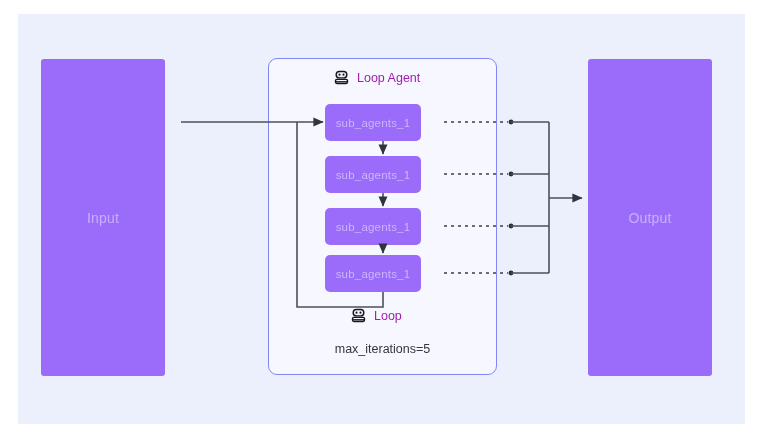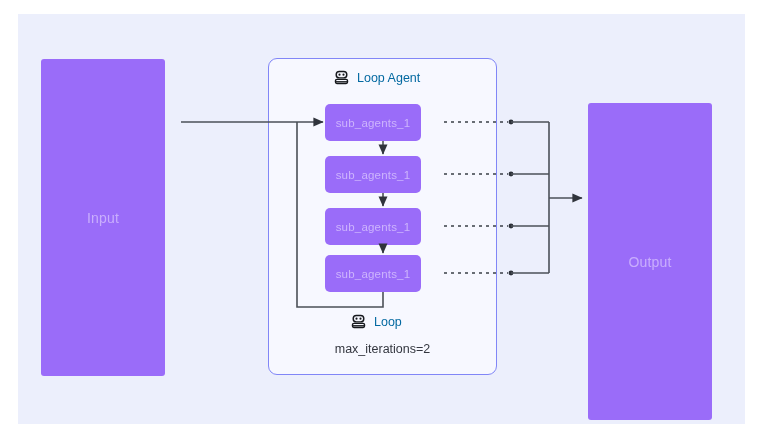--- a/index.html
+++ b/index.html
@@ -32,41 +32,41 @@
     align-items: center;
     justify-content: center;
   }
   .term-box .term-label {
     color: #c9aefd;
     font-size: 14px;
     letter-spacing: .2px;
     user-select: none;
   }
   #input-box  { left: 41px;  top: 59px;  width: 124px; height: 317px; }
-  #output-box { left: 588px; top: 59px;  width: 124px; height: 317px; margin-top: 44px; }
+  #output-box { left: 588px; top: 59px;  width: 124px; height: 317px; }
 
   
   #loop-agent-container {
     position: absolute;
     left: 268px;
     top: 58px;
     width: 229px;
     height: 317px;
     background: #f7f8ff;
     border: 1px solid #8186f7;
     border-radius: 9px;
     box-sizing: border-box;
   }
   
   .agent-caption {
     position: absolute;
     display: flex;
     align-items: center;
     gap: 7px;
-    color: #0369a1;
+    color: #a21caf;
     font-size: 12.5px;
     white-space: nowrap;
   }
   #loop-agent-caption { left: 333px; top: 69px; }
   #loop-caption       { left: 350px; top: 313px; }
   #max-iter-caption {
     position: absolute;
     left: 268px;
     top: 342px;
     width: 229px;
@@ -155,34 +155,34 @@
     <div class="sub-agent-box" id="sub-agent-1" style="left:307px;top:142px;">
       <span class="sub-agent-label">sub_agents_1</span>
     </div>
     <div class="sub-agent-box" id="sub-agent-2" style="left:307px;top:194px;">
       <span class="sub-agent-label">sub_agents_1</span>
     </div>
     <div class="sub-agent-box" id="sub-agent-3" style="left:307px;top:241px;">
       <span class="sub-agent-label">sub_agents_1</span>
     </div>
 
-    <div class="agent-caption" id="loop-caption" style="left:332px;top:299px;">
+    <div class="agent-caption" id="loop-caption" style="left:332px;top:293px;">
       <span>
         <svg class="robot-icon" width="17" height="17" viewBox="0 0 24 24" aria-hidden="true">
           <rect x="4.5" y="3.5" width="15" height="9" rx="4.5" fill="none" stroke="#16181d" stroke-width="2"></rect>
           <circle cx="9.2" cy="8" r="1.5" fill="#16181d"></circle>
           <circle cx="14.8" cy="8" r="1.5" fill="#16181d"></circle>
           <rect x="3.5" y="14.7" width="17" height="5.8" rx="2" fill="none" stroke="#16181d" stroke-width="2"></rect>
           <rect x="3.5" y="17.1" width="17" height="1.9" fill="#16181d"></rect>
         </svg>
       </span>
       <span>Loop</span>
     </div>
 
-    <div id="max-iter-caption" style="left:250px;top:328px;">max_iterations=2</div>
+    <div id="max-iter-caption" style="left:250px;top:328px;">max_iterations=5</div>
 
 
   </div>
 
   <svg id="wiring" viewBox="0 0 762 437">
     <defs>
       <marker id="arrow" markerWidth="7" markerHeight="7" refX="6" refY="3.2" orient="auto">
         <path d="M0,0.4 L6.4,3.2 L0,6 z" fill="#30343c"></path>
       </marker>
     </defs>

